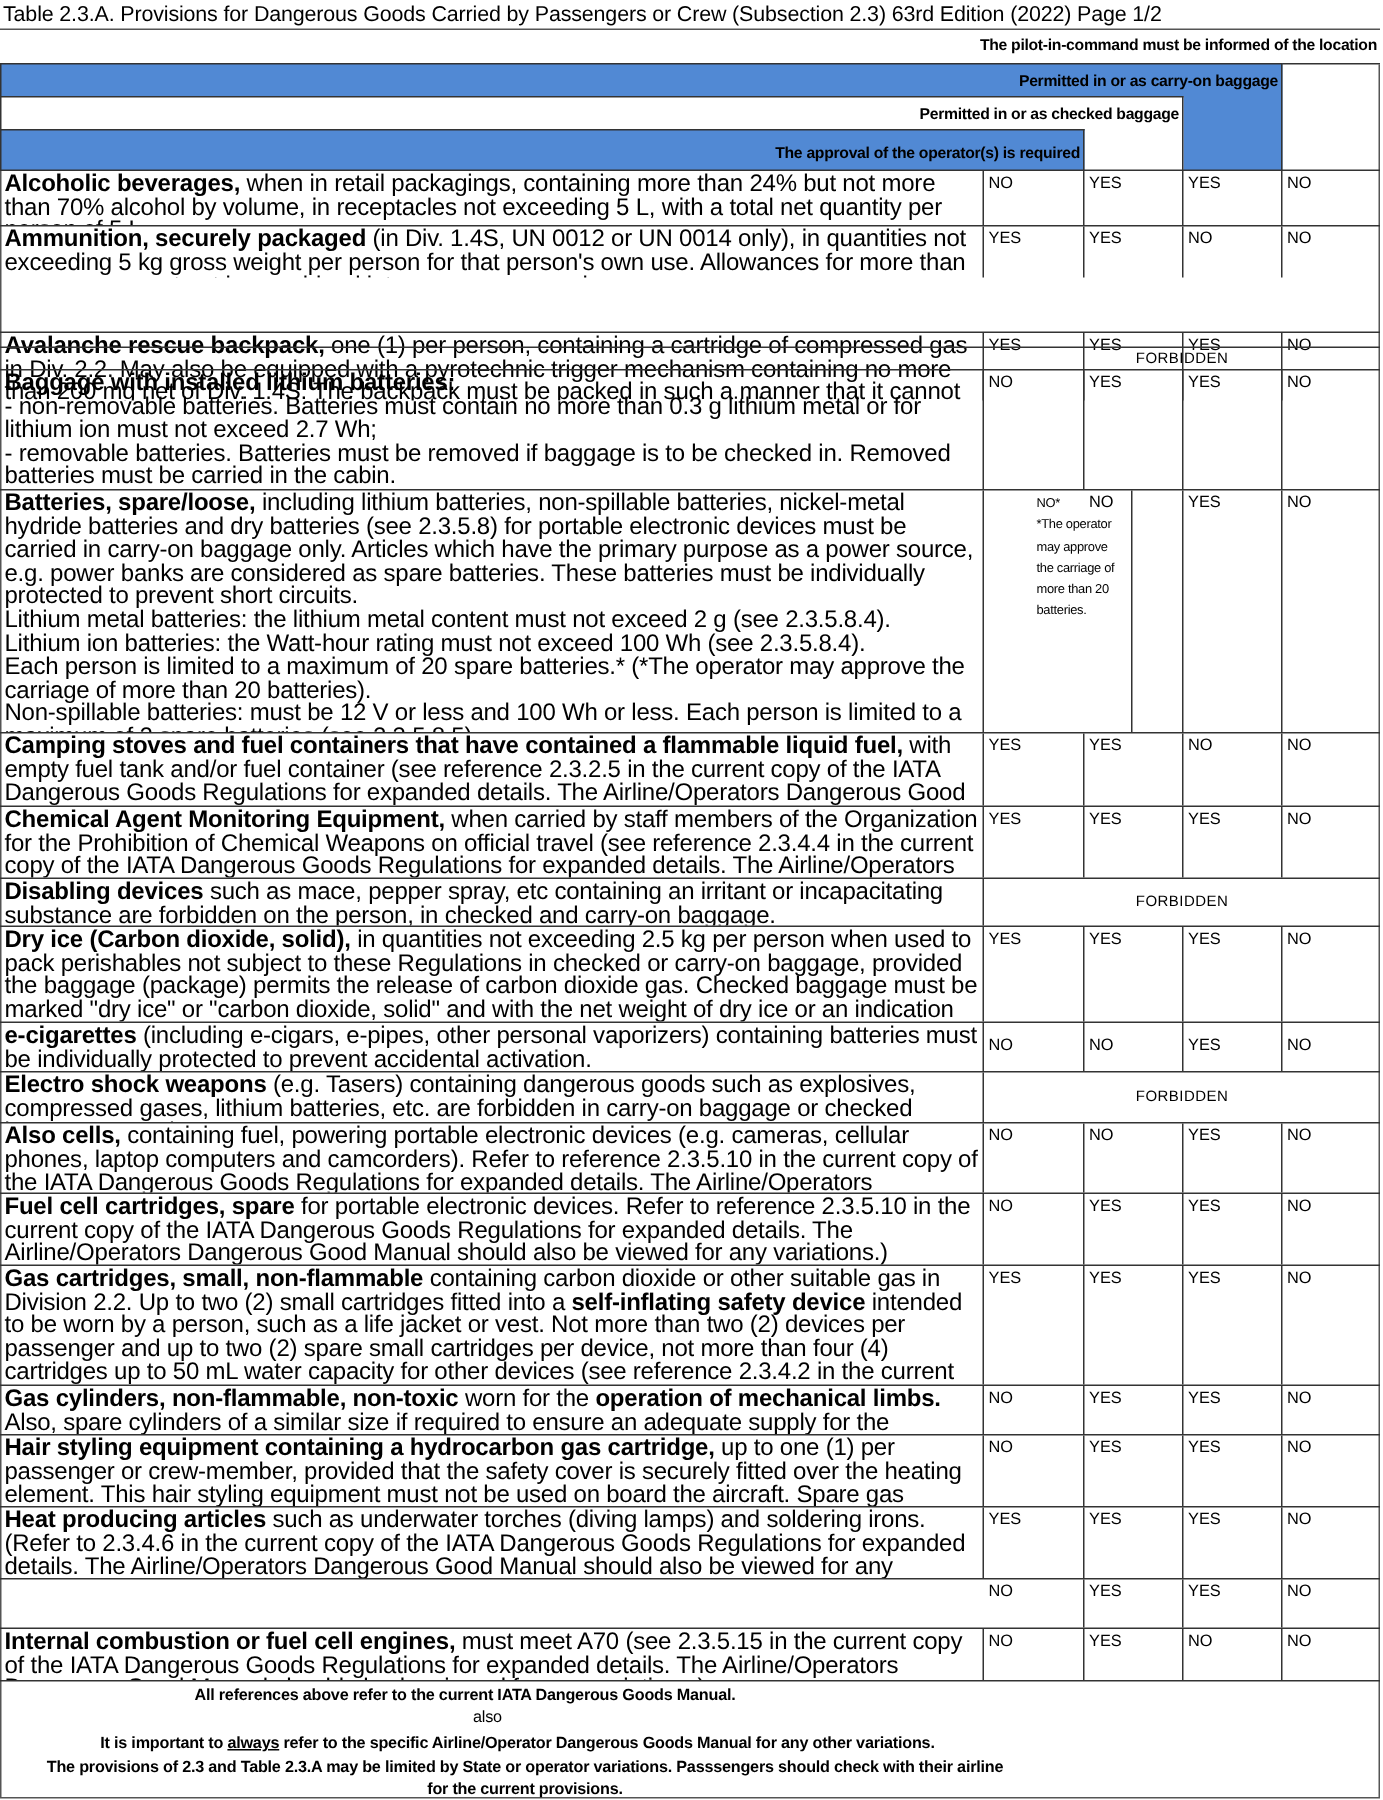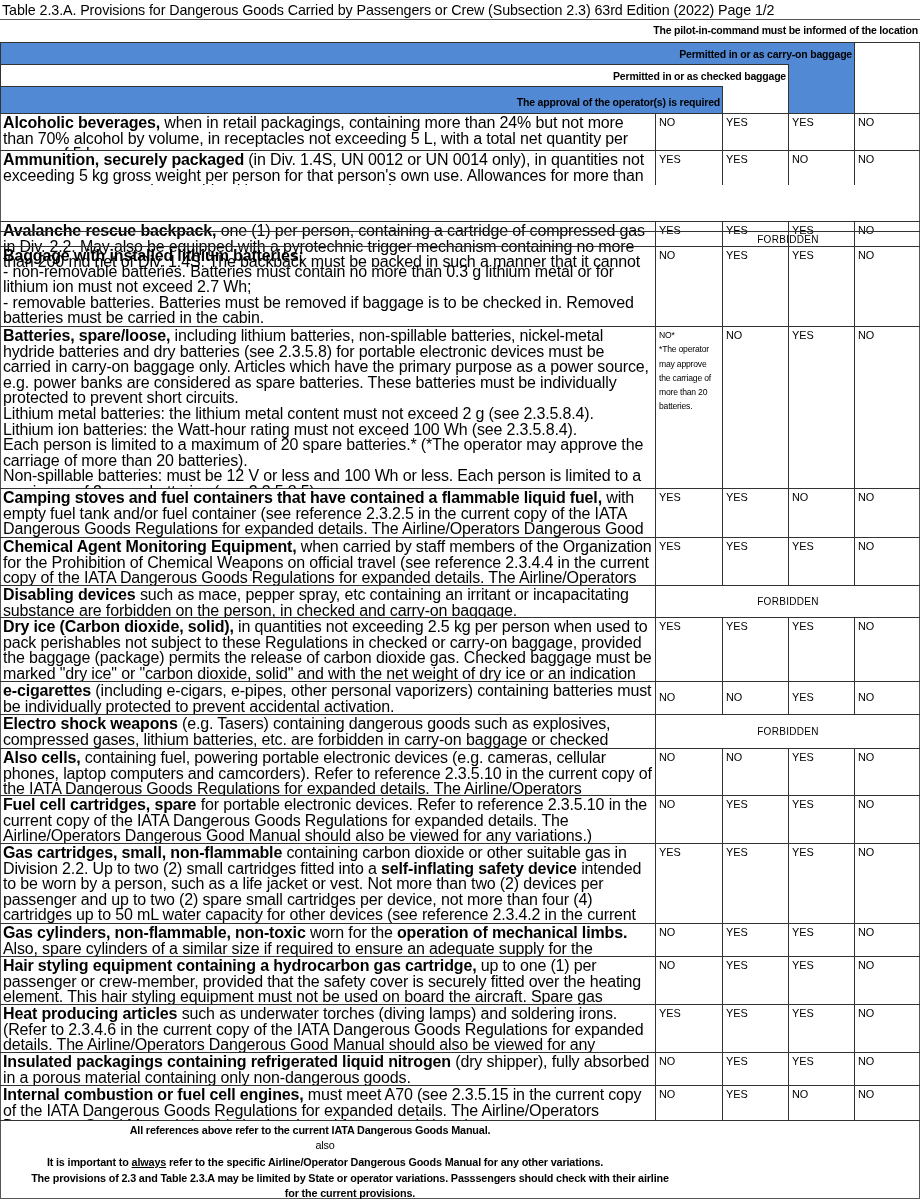--- a/index.html
+++ b/index.html
@@ -33,21 +33,21 @@
   }
   .desc b { font-weight: bold; }
   .cell {
     position: absolute; top: 0; bottom: 0; box-sizing: border-box;
     padding: 1px 3px; font-size: 10.9px; line-height: 15.6px; border-right: 1px solid #333;
   }
   .c1 { left: 656px; width: 67px; }
   .c2 { left: 723px; width: 66px; }
   .c3 { left: 789px; width: 66px; }
   .c4 { left: 855px; width: 65px; border-right: none; }
-  .note { font-size: 8.6px; line-height: 14.3px; letter-spacing: -0.2px; }
+  .note { font-size: 8.6px; line-height: 14.3px; letter-spacing: -0.2px; margin-left: 32px; }
   .forbidden {
     position: absolute; left: 656px; width: 264px; top: 0; bottom: 0;
     display: flex; align-items: center; justify-content: center;
     font-size: 10px; letter-spacing: 0.3px;
   }
   .footer {
     position: absolute; left: 0; top: 1120px; width: 920px; height: 80px;
     border-top: 1px solid #333; box-sizing: border-box;
   }
   .footer .ftxt {
@@ -213,34 +213,33 @@
 
 <div class="row" style="top:1004px; height:48px;">
   <div class="desc"><b>Heat producing articles</b><span> such as underwater torches (diving lamps) and soldering irons. (Refer to 2.3.4.6  in the current copy of the IATA Dangerous Goods Regulations for expanded details.  The Airline/Operators Dangerous Good Manual should also be viewed for any variations.)</span></div>
   <div class="cell c1">YES</div>
   <div class="cell c2">YES</div>
   <div class="cell c3">YES</div>
   <div class="cell c4">NO</div>
 </div>
 
 <div class="row" style="top:1052px; height:33px;">
-  <div class="desc"><b>Insulated packagings containing refrigerated liquid nitrogen</b><span> (dry shipper), fully absorbed in a porous material containing only non-dangerous goods.</span></div>
   <div class="cell c1">NO</div>
   <div class="cell c2">YES</div>
   <div class="cell c3">YES</div>
   <div class="cell c4">NO</div>
 </div>
 
 <div class="row" style="top:1085px; height:35px;">
   <div class="desc"><b>Internal combustion or fuel cell engines,</b><span> must meet A70 (see 2.3.5.15 in the current copy of the IATA Dangerous Goods Regulations for expanded details.  The Airline/Operators Dangerous Good Manual should also be viewed for any variations.)</span></div>
   <div class="cell c1">NO</div>
   <div class="cell c2">YES</div>
   <div class="cell c3">NO</div>
   <div class="cell c4">NO</div>
 </div>
 
 <div class="footer">
   <div class="ftxt" style="top:1px; width:620px;">All references above refer to the current IATA Dangerous Goods Manual.</div>
   <div class="ftxt plain" style="top:16px; width:650px;">also</div>
-  <div class="ftxt" style="top:33px; width:650px;"><span>It is important to </span><u>always</u><span> refer to the specific Airline/Operator Dangerous Goods Manual for any other variations.</span></div>
+  <div class="ftxt" style="top:33px; width:650px;margin-left:20px;"><span>It is important to </span><u>always</u><span> refer to the specific Airline/Operator Dangerous Goods Manual for any other variations.</span></div>
   <div class="ftxt" style="top:49px;">The provisions of 2.3 and Table 2.3.A may be limited by State or operator variations. Passsengers should check with their airline</div>
   <div class="ftxt" style="top:64px;">for the current provisions.</div>
 </div>
 
 </body></html>

